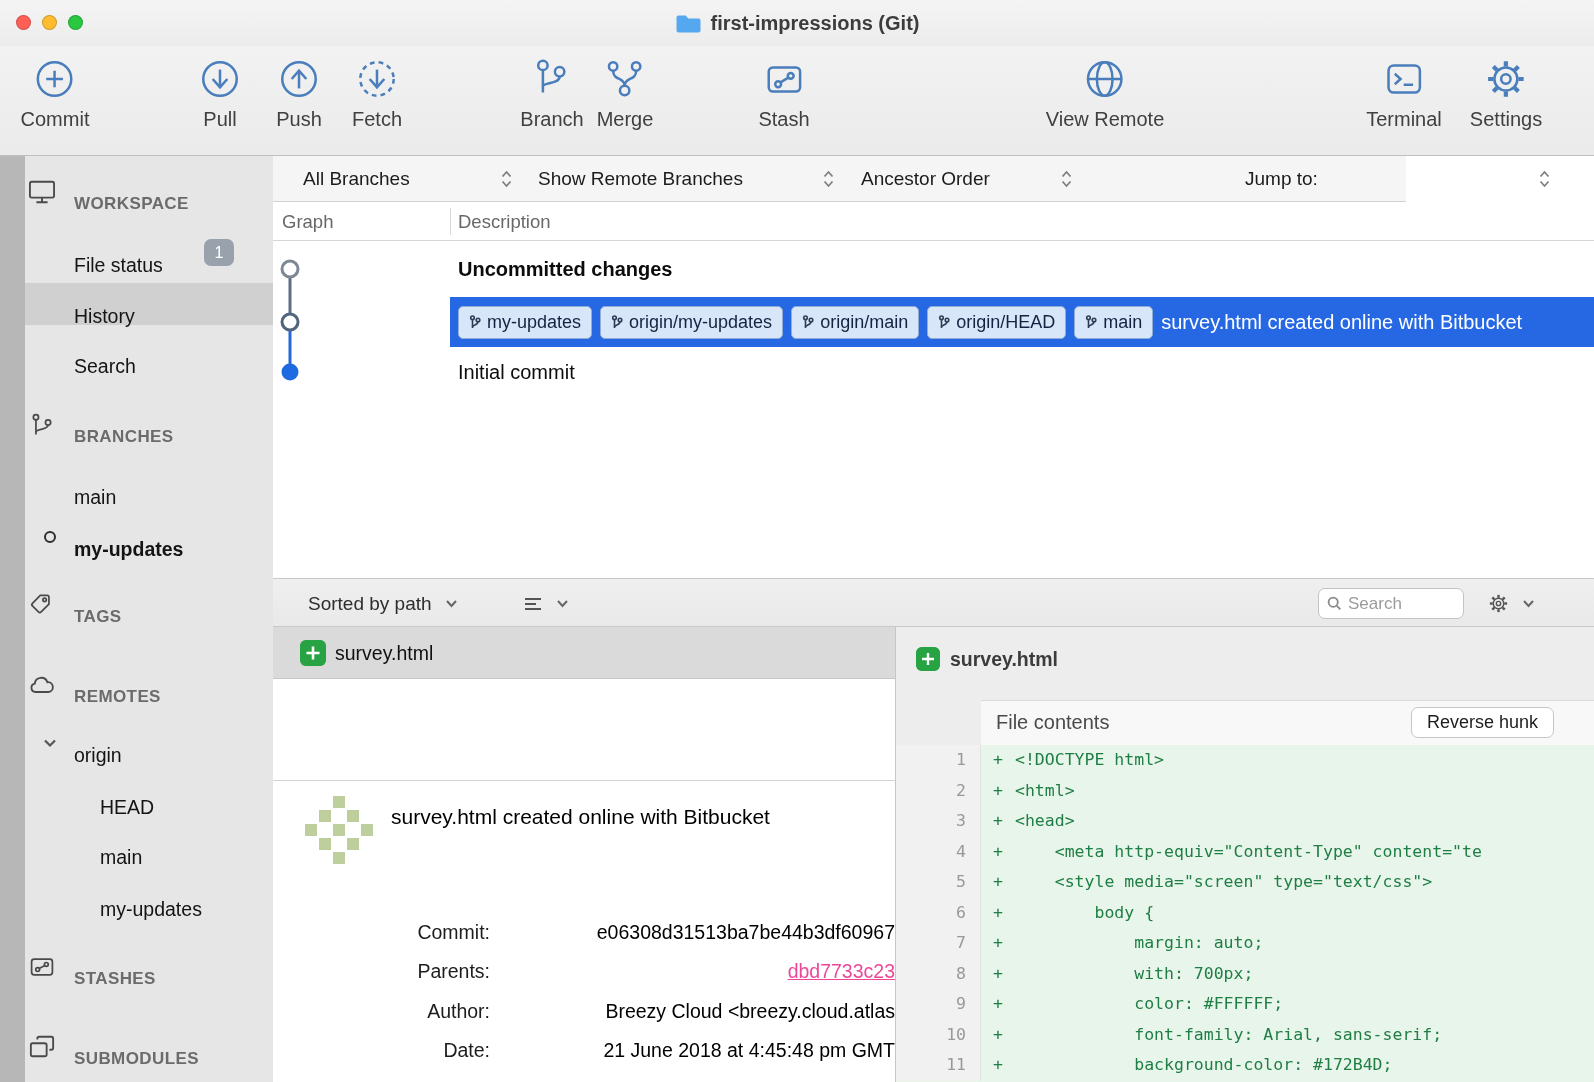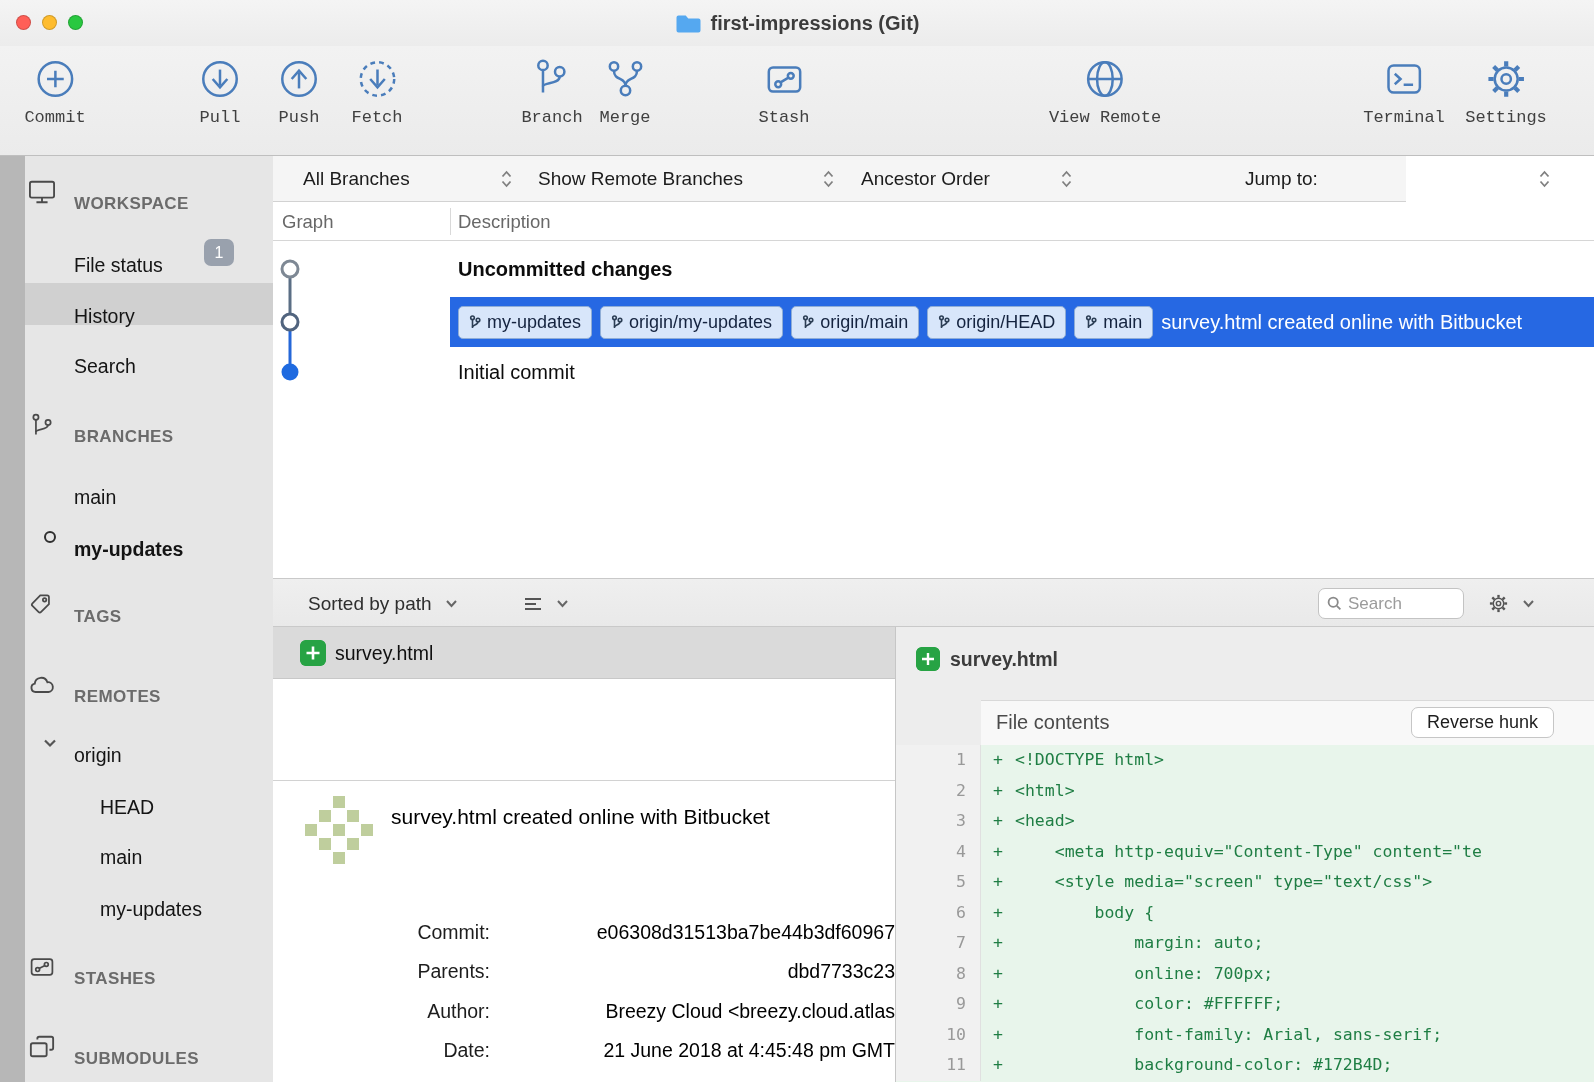--- a/index.html
+++ b/index.html
@@ -17,21 +17,21 @@
   .tl.red{background:#ff5f57}.tl.yellow{background:#febc2e}.tl.green{background:#29c840}
   .win-title { position:absolute; left:0; top:0; width:100%; height:46px;
     display:flex; align-items:center; justify-content:center; gap:9px;
     font-size:20px; font-weight:600; color:#3c3c3c; }
   
   .toolbar { position:absolute; left:0; top:46px; width:1594px; height:110px;
     background:linear-gradient(#f2f2f2,#ebebeb); border-bottom:1px solid #bfbfbf; }
   .tb-item { position:absolute; top:10px; transform:translateX(-50%);
     display:flex; flex-direction:column; align-items:center; cursor:default; }
   .tb-item svg { width:46px; height:46px; }
-  .tb-label { margin-top:6px; font-size:17px; color:#404040; white-space:nowrap;font-family:Liberation Mono, monospace; }
+  .tb-label { margin-top:6px; font-size:20px; color:#404040; white-space:nowrap; }
   
   .sidebar { position:absolute; left:0; top:156px; width:273px; height:926px; background:#e6e6e6; overflow:hidden; }
   .sidestrip { position:absolute; left:0; top:0; width:25px; height:100%; background:#b7b7b7; z-index:3; }
   .sb-row { position:absolute; left:0; width:273px; height:40px; line-height:40px; white-space:nowrap; }
   .sb-head { font-size:17px; font-weight:700; letter-spacing:.4px; color:#6b6b6b; }
   .sb-item { font-size:19.5px; color:#141414; }
   .sb-label { position:absolute; left:74px; top:12px; }
   .sb-label.deep { left:100px; }
   .sb-icon { position:absolute; left:28px; top:7px; width:28px; height:26px; }
   .sb-sel { position:absolute; left:0; top:127px; width:273px; height:42px; background:#d0d0d0; }
@@ -82,21 +82,21 @@
     border-bottom:1px solid #c8c8c8; }
   .fileheader .fname { position:absolute; left:62px; top:0; line-height:52px; font-size:19.5px; color:#101010; }
   .plus-badge { position:absolute; border-radius:6px; background:#27a344; }
   .details-div { position:absolute; left:0; top:153px; width:622px; border-top:1px solid #d2d2d2; }
   .avatar { position:absolute; left:30px; top:167px; }
   .cd-title { position:absolute; left:118px; top:178px; width:500px; font-size:21px; color:#000;
     white-space:nowrap; overflow:hidden; }
   .cd-row { position:absolute; left:0; width:622px; height:34px; font-size:19.5px; }
   .cd-label { position:absolute; left:0; top:0; width:217px; text-align:right; color:#1d1d1d; }
   .cd-value { position:absolute; left:237px; top:0; right:0; color:#000; white-space:nowrap; overflow:hidden;text-align:right; }
-  .cd-link { color:#000000; cursor:pointer; }
+  .cd-link { color:#ec4899; text-decoration:underline; cursor:pointer; }
   .panel-right { position:absolute; left:622px; top:471px; width:699px; height:455px;
     background:#ededed; border-left:1px solid #c6c6c6; overflow:hidden; }
   .pr-fname { position:absolute; left:54px; top:0; line-height:64px; font-size:19.5px; font-weight:700; color:#3c3c3c; }
   .contentsbar { position:absolute; left:85px; right:0; top:73px; height:60px; background:#f8f8f8;
     border-top:1px solid #d9d9d9; border-bottom:1px solid #d9d9d9; }
   .contentsbar .cb-label { position:absolute; left:15px; top:0; line-height:43px; font-size:20px; color:#4a4a4a; }
   .reverse-btn { position:absolute; right:40px; top:6px; height:31px; padding:0 15px;
     background:#fff; border:1px solid #c6c6c6; border-radius:7px;
     font-size:18px; line-height:29px; color:#1d1d1d; cursor:default; }
   .diff { position:absolute; left:0; right:0; top:118px; bottom:0; overflow:hidden; background:#e8f5eb; }
@@ -531,21 +531,21 @@
           <span class="code">        body {</span>
         </div>
           <div class="dline">
           <span class="ln">7</span>
           <span class="sign">+</span>
           <span class="code">            margin: auto;</span>
         </div>
           <div class="dline">
           <span class="ln">8</span>
           <span class="sign">+</span>
-          <span class="code">            online: 700px;</span>
+          <span class="code">            with: 700px;</span>
         </div>
           <div class="dline">
           <span class="ln">9</span>
           <span class="sign">+</span>
           <span class="code">            color: #FFFFFF;</span>
         </div>
           <div class="dline">
           <span class="ln">10</span>
           <span class="sign">+</span>
           <span class="code">            font-family: Arial, sans-serif;</span>

